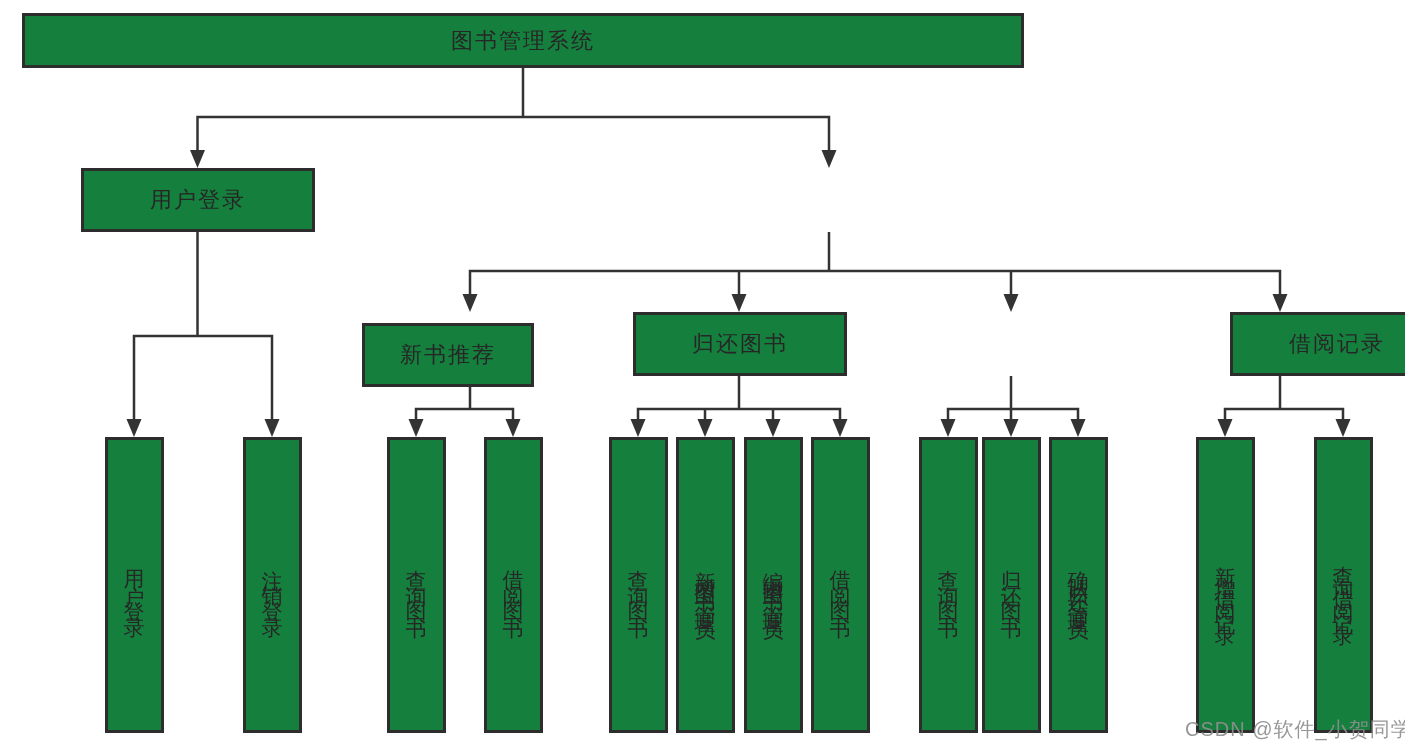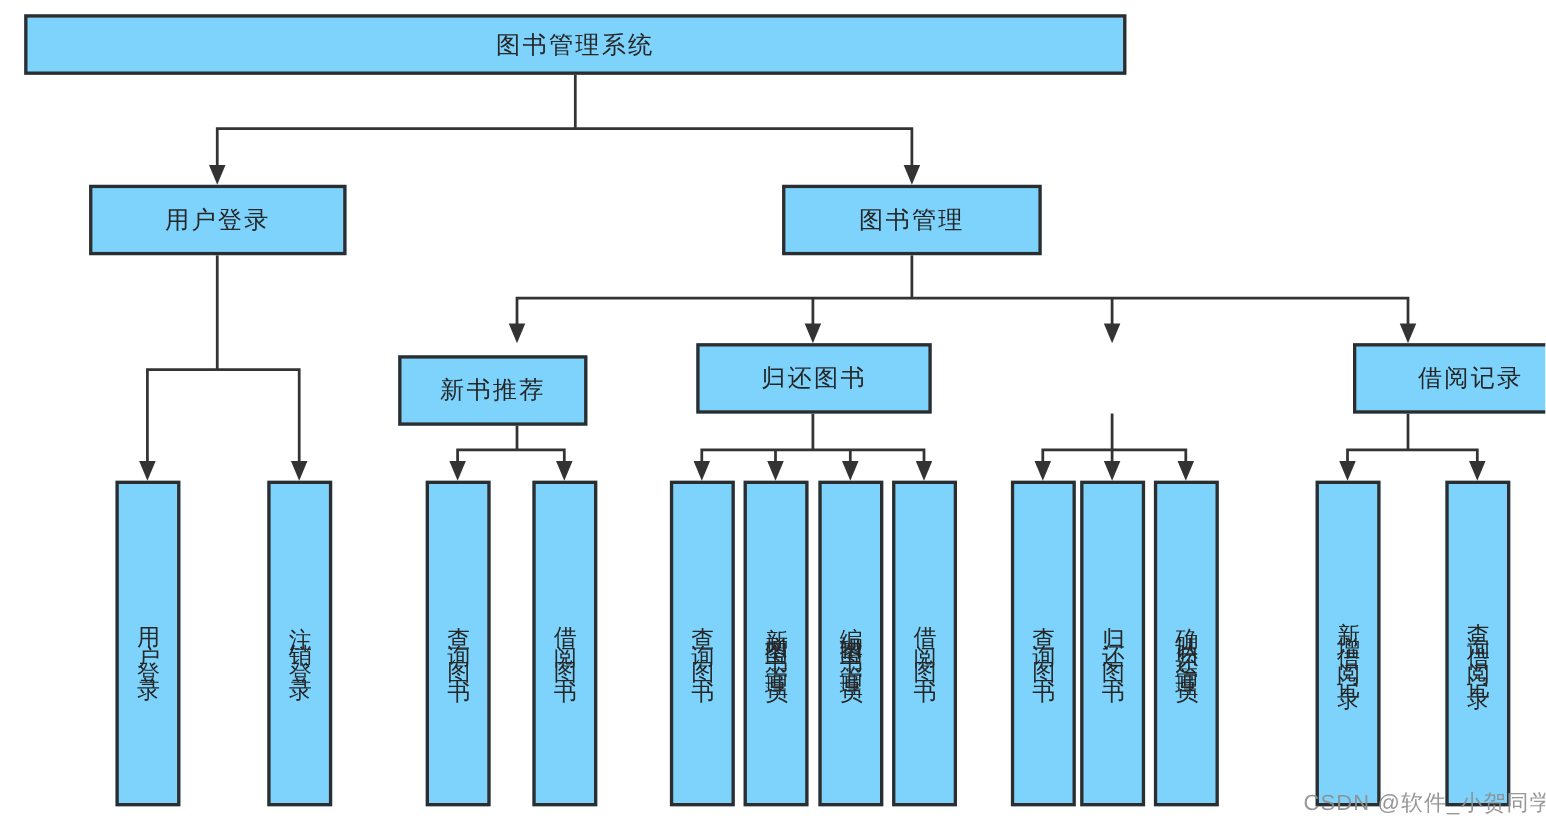--- a/index.html
+++ b/index.html
@@ -14,21 +14,21 @@
   }
   .connectors {
     position: absolute;
     left: 0; top: 0;
     width: 1405px; height: 747px;
     z-index: 1;
   }
   .box {
     position: absolute;
     box-sizing: border-box;
-    background: #7dd3fc;
+    background: #15803d;
     border: 3px solid #2d2d2d;
     display: flex;
     align-items: center;
     justify-content: center;
     z-index: 2;
   }
   .box .hlabel {
     font-size: 22px;
     letter-spacing: 2px;
     white-space: nowrap;
@@ -101,23 +101,20 @@
     </g>
   </svg>
 
   <div class="box" style="left:22px; top:13px; width:1002px; height:55px;">
     <span class="hlabel">图书管理系统</span>
   </div>
 
   <div class="box" style="left:81px; top:168px; width:234px; height:64px;">
     <span class="hlabel">用户登录</span>
   </div>
-  <div class="box" style="left:711px; top:168px; width:236px; height:64px;">
-    <span class="hlabel">图书管理</span>
-  </div>
 
   <div class="box" style="left:362px; top:323px; width:172px; height:64px;">
     <span class="hlabel">新书推荐</span>
   </div>
   <div class="box" style="left:633px; top:312px; width:214px; height:64px;">
     <span class="hlabel">归还图书</span>
   </div>
   <div class="box" style="left:1230px; top:312px; width:214px; height:64px;">
     <span class="hlabel">借阅记录</span>
   </div>

